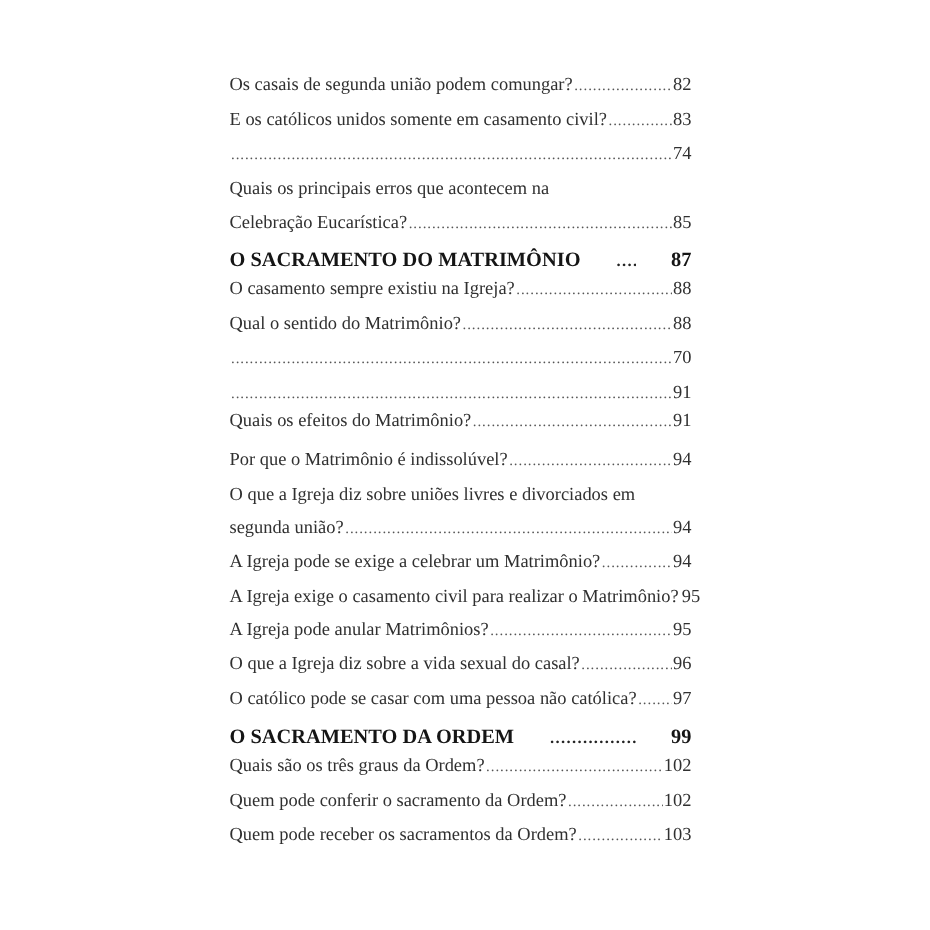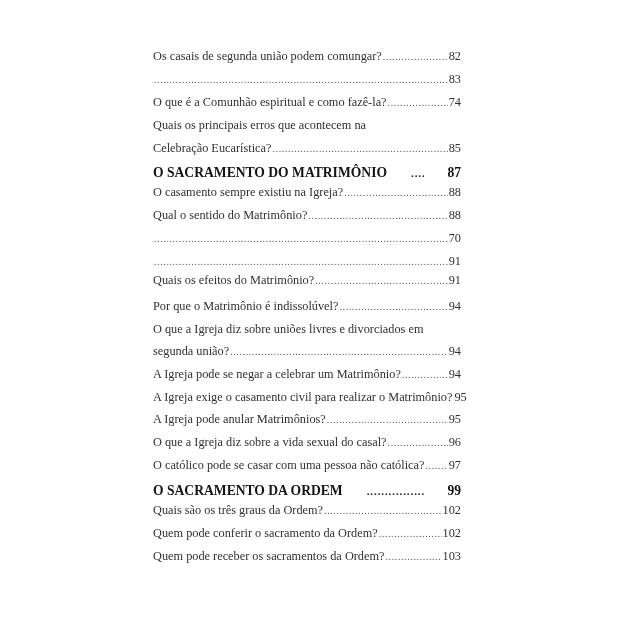--- a/index.html
+++ b/index.html
@@ -76,25 +76,25 @@
 
 <div class="page">
   <div class="toc">
 
     <div class="row" style="top:47px">
       <span class="text">Os casais de segunda união podem comungar?</span>
       <span class="leader"></span>
       <span class="page-num">82</span>
     </div>
     <div class="row" style="top:70px">
+      <span class="text">E os católicos unidos somente em casamento civil?</span>
       <span class="leader"></span>
       <span class="page-num">83</span>
     </div>
     <div class="row" style="top:93px">
-      <span class="text">O que é a Comunhão espiritual e como fazê-la?</span>
       <span class="leader"></span>
       <span class="page-num">74</span>
     </div>
     <div class="row wrap-start" style="top:116px">
       <span class="text">Quais os principais erros que acontecem na</span>
       <span class="leader"></span>
     </div>
     <div class="row" style="top:139px">
       <span class="text">Celebração Eucarística?</span>
       <span class="leader"></span>
@@ -138,21 +138,21 @@
     <div class="row wrap-start" style="top:320px">
       <span class="text">O que a Igreja diz sobre uniões livres e divorciados em</span>
       <span class="leader"></span>
     </div>
     <div class="row" style="top:342px">
       <span class="text">segunda união?</span>
       <span class="leader"></span>
       <span class="page-num">94</span>
     </div>
     <div class="row" style="top:365px">
-      <span class="text">A Igreja pode se negar a celebrar um Matrimônio?</span>
+      <span class="text">A Igreja pode se exige a celebrar um Matrimônio?</span>
       <span class="leader"></span>
       <span class="page-num">94</span>
     </div>
     <div class="row" style="top:388px">
       <span class="text">A Igreja exige o casamento civil para realizar o Matrimônio?</span>
       <span class="leader"></span>
       <span class="page-num">95</span>
     </div>
     <div class="row" style="top:410px">
       <span class="text">A Igreja pode anular Matrimônios?</span>

